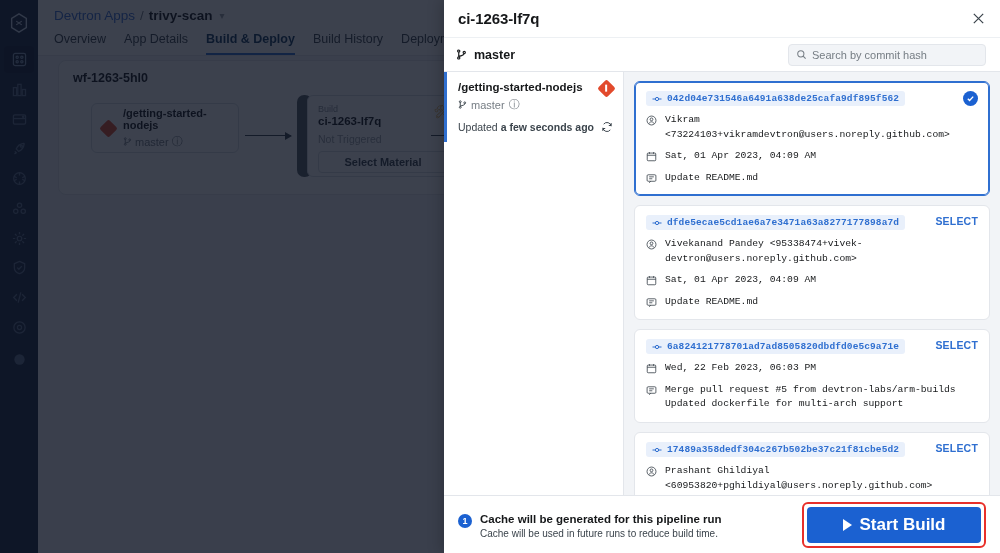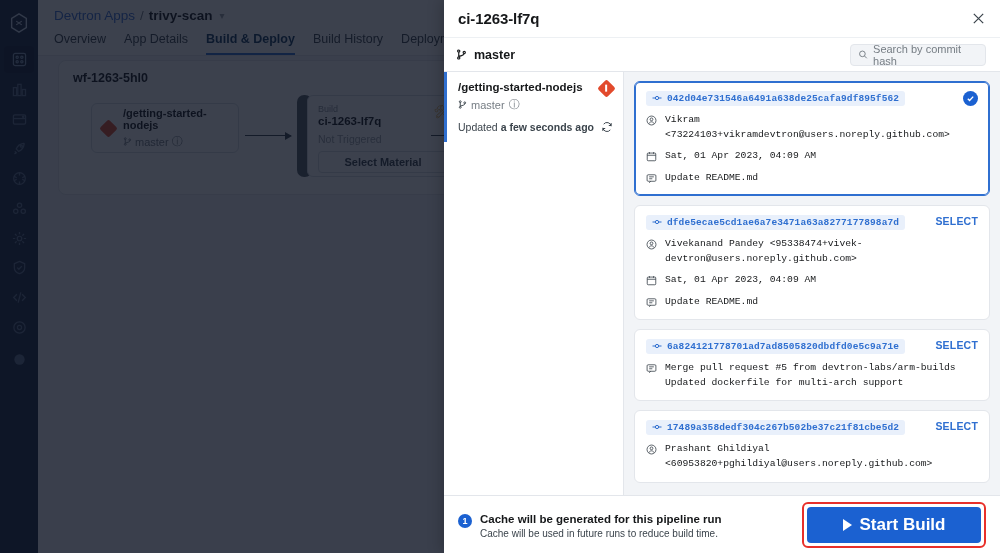--- a/index.html
+++ b/index.html
@@ -106,21 +106,21 @@
 
   .m-subhead { height: 34px; flex: none; display: flex; border-bottom: 1px solid #e3e6eb; }
   .sub-left {
     width: 180px; flex: none; display: flex; align-items: center;
     padding-left: 14px; font-size: 12.5px; color: #3b444c; font-weight: 400;
     border-right: 1px solid #e3e6eb; background: #fff;
   }
   .sub-right { flex: 1; display: flex; align-items: center; padding: 0 14px 0 12px; gap: 8px; background:#fff; }
   .branch-pill { display: flex; align-items: center; gap: 7px; font-size: 12.5px; font-weight: 700; color: #16181a; }
   .search-box {
-    margin-left: auto; width: 136px; height: 22px; background: #f2f4f7;
+    margin-left: auto; width: 198px; height: 22px; background: #f2f4f7;
     border: 1px solid #e3e6eb; border-radius: 4px;
     display: flex; align-items: center; gap: 5px; padding: 0 7px;
   }
   .search-box .ph { font-size: 11px; color: #767d84; }
 
   .m-body { flex: 1; display: flex; min-height: 0; }
 
   .m-side {
     width: 180px; flex: none; border-right: 1px solid #e3e6eb; background: #fff;
   }
@@ -141,21 +141,21 @@
     flex: 1; min-width: 0; background: #f2f4f7; padding: 9px 10px 0 10px;
     overflow: hidden; position: relative;
   }
   .commit {
     background: #fff; border: 1px solid #e3e6eb; border-radius: 6px;
     padding: 9px 11px 10px 11px; margin-bottom: 9px;
   }
   .commit.sel { border: 1px solid #2f6fd0; box-shadow: 0 0 0 1px #2f6fd0 inset; }
   .c-top { display: flex; align-items: flex-start; }
   .c-hash {
-    display: inline-flex; gap: 5px;
+    display: inline-flex; align-items: center; gap: 5px;
     background: #e9f0fb; color: #2f6fd0; border-radius: 3px;
     padding: 2px 6px; font-family: "Liberation Mono", monospace;
     font-size: 9.5px; font-weight: 700; letter-spacing: .1px;
   }
   .c-select { margin-left: auto; font-size: 10.5px; font-weight: 700; color: #2f6fd0; letter-spacing: .2px; padding-left: 8px; }
   .c-check {
     margin-left: auto; width: 15px; height: 15px; border-radius: 50%;
     background: #1b61d1; color: #fff; display: flex; align-items: center; justify-content: center;
     flex: none;
   }
@@ -476,20 +476,27 @@
               <svg width="10" height="10" viewBox="0 0 16 16" fill="none" stroke="#2f6fd0" stroke-width="1.6">
                   <circle cx="8" cy="8" r="2.6"></circle>
                   <path d="M0.8 8h4.6M10.6 8h4.6"></path>
                 </svg>
               <span>6a824121778701ad7ad8505820dbdfd0e5c9a71e</span>
             </span>
             <span class="c-select">SELECT</span>
           </div>
           <div class="c-row">
             <span class="c-ico"><svg width="11" height="11" viewBox="0 0 16 16" fill="none" stroke="currentColor" stroke-width="1.2">
+                  <rect x="1.8" y="3" width="12.4" height="11.2" rx="1.4"></rect>
+                  <path d="M1.8 6.2h12.4M5 1.6v2.6M11 1.6v2.6"></path>
+                </svg></span>
+            <span class="c-txt">Wed, 22 Feb 2023, 06:03 PM</span>
+          </div>
+          <div class="c-row">
+            <span class="c-ico"><svg width="11" height="11" viewBox="0 0 16 16" fill="none" stroke="currentColor" stroke-width="1.2">
                   <rect x="1.6" y="2.6" width="12.8" height="9.4" rx="1.5"></rect>
                   <path d="M4.6 14.2l2.4-2.2M4.6 5.6h6.8M4.6 8.4h4.6"></path>
                 </svg></span>
             <span class="c-txt">Merge pull request #5 from devtron-labs/arm-builds Updated dockerfile for multi-arch support</span>
           </div>
         </div>
 
         <div class="commit">
           <div class="c-top">
             <span class="c-hash">

